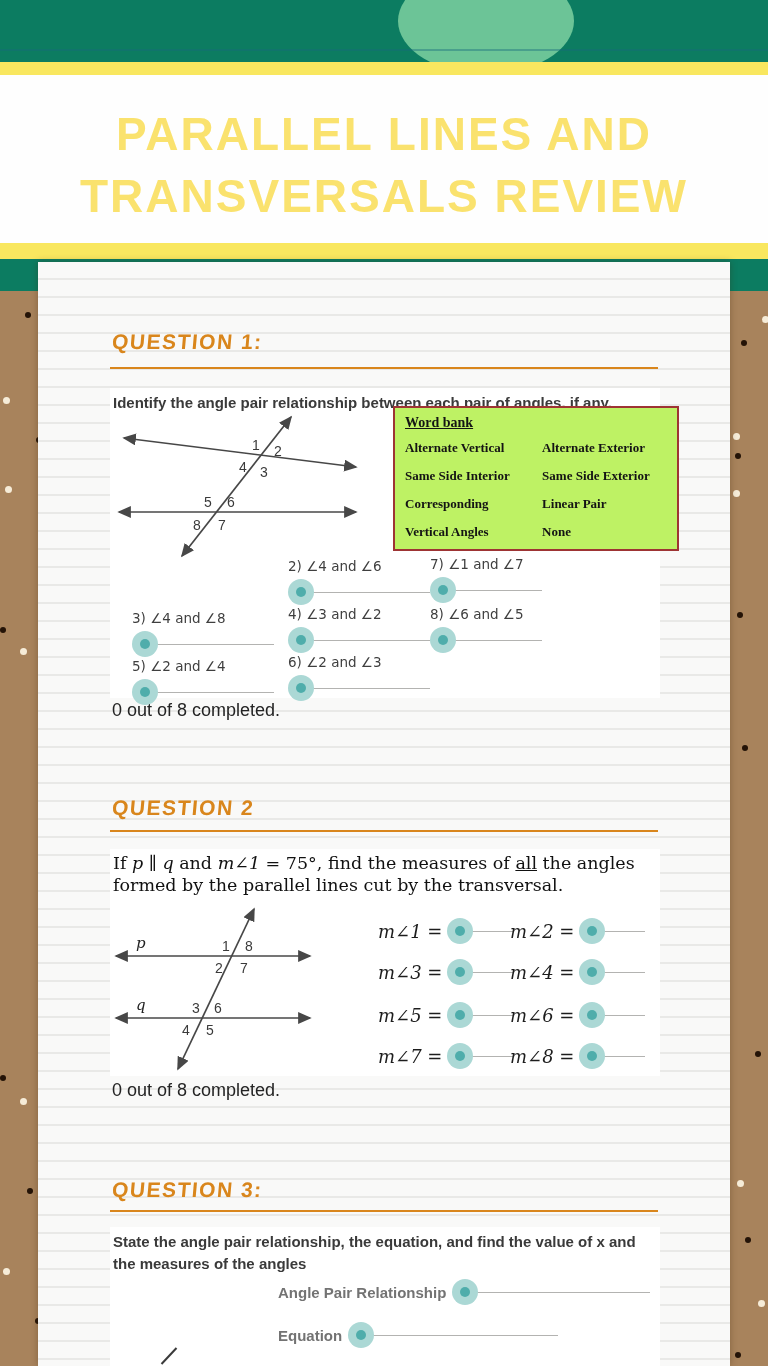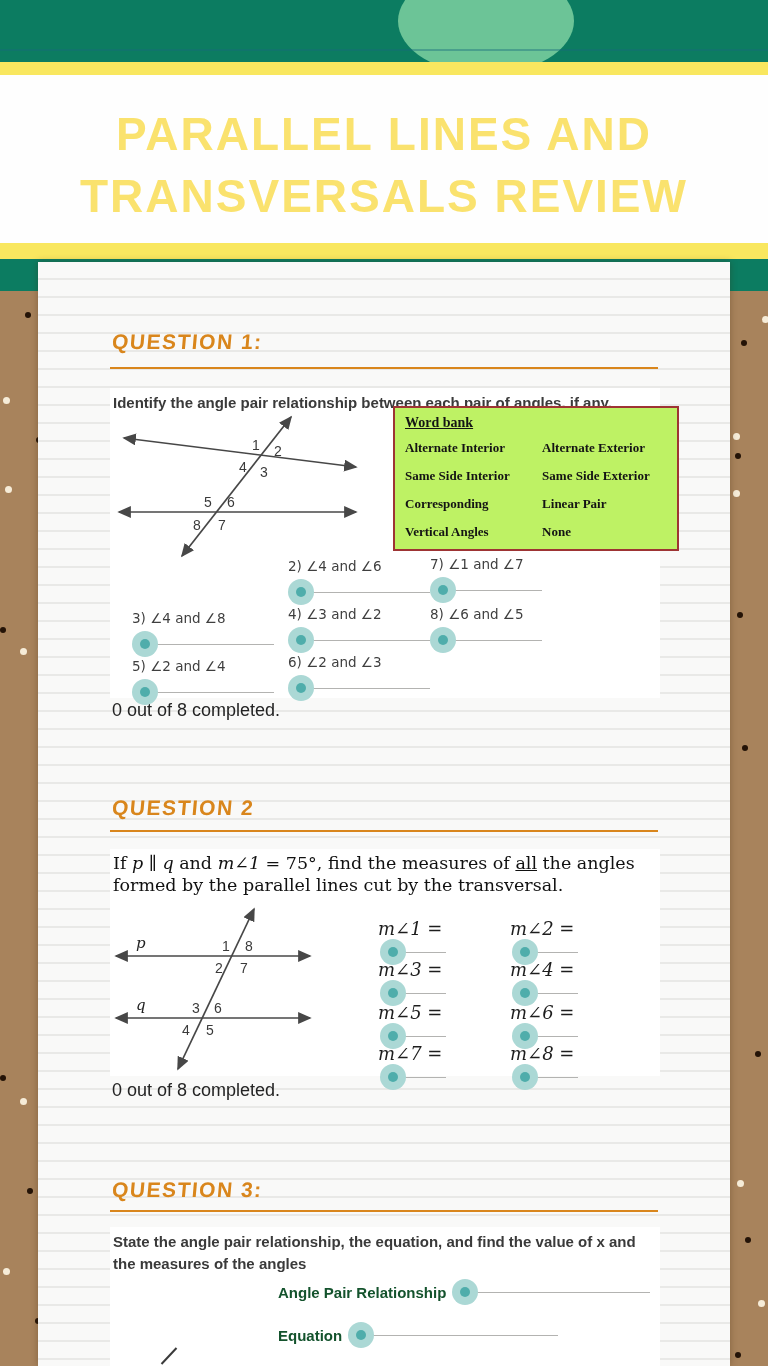--- a/index.html
+++ b/index.html
@@ -55,26 +55,26 @@
   .slot-line{height:1px;background:#b3b3b1;margin-left:-6px;}
 
   .q1-item{position:absolute;}
   .q1-item .item-label{font-family:"DejaVu Sans","Liberation Sans",sans-serif;
                        font-size:13.5px;color:#3f3f3f;margin-bottom:5px;}
   .q1-item .slot-line{width:122px;}
   .q1-item.narrow .slot-line{width:92px;}
 
   .q2-field{position:absolute;display:flex;align-items:center;
             font-family:"DejaVu Serif","Liberation Serif",serif;font-style:italic;
-            font-size:18px;color:#1d1d1d;flex-direction:column;}
+            font-size:18px;color:#1d1d1d;}
   .q2-field .f-label{margin-right:5px;}
   .q2-field .slot-line{width:46px;}
 
   .q3-field{position:absolute;display:flex;align-items:center;font-weight:bold;
-            font-size:15px;color:#14532d;}
+            font-size:15px;color:#737373;}
   .q3-field .f-label{margin-right:6px;}
 
   .completed{position:absolute;left:74px;font-size:18px;color:#242424;}
   .completed b{font-weight:normal;}
 
   
   svg text{font-family:"Liberation Sans",sans-serif;font-size:14px;fill:#3a3a3a;}
   svg .lab-pq{font-family:"DejaVu Serif","Liberation Serif",serif;font-style:italic;font-size:15px;fill:#222;}
   .diag-start{position:absolute;left:58px;top:118px;width:2px;height:22px;background:#3a3a3a;
               transform:rotate(43deg);}
@@ -145,21 +145,21 @@
         <text x="154" y="71" text-anchor="middle">3</text>
         <text x="98" y="101" text-anchor="middle">5</text>
         <text x="121" y="101" text-anchor="middle">6</text>
         <text x="87" y="124" text-anchor="middle">8</text>
         <text x="112" y="124" text-anchor="middle">7</text>
       </svg>
 
       <div class="word-bank">
         <div class="wb-title">Word bank</div>
         <div class="wb-grid">
-          <div>Alternate Interior</div>
+          <div>Alternate Vertical</div>
           <div>Alternate Exterior</div>
           <div>Same Side Interior</div>
           <div>Same Side Exterior</div>
           <div>Corresponding</div>
           <div>Linear Pair</div>
           <div>Vertical Angles</div>
           <div>None</div>
         </div>
       </div>
 

